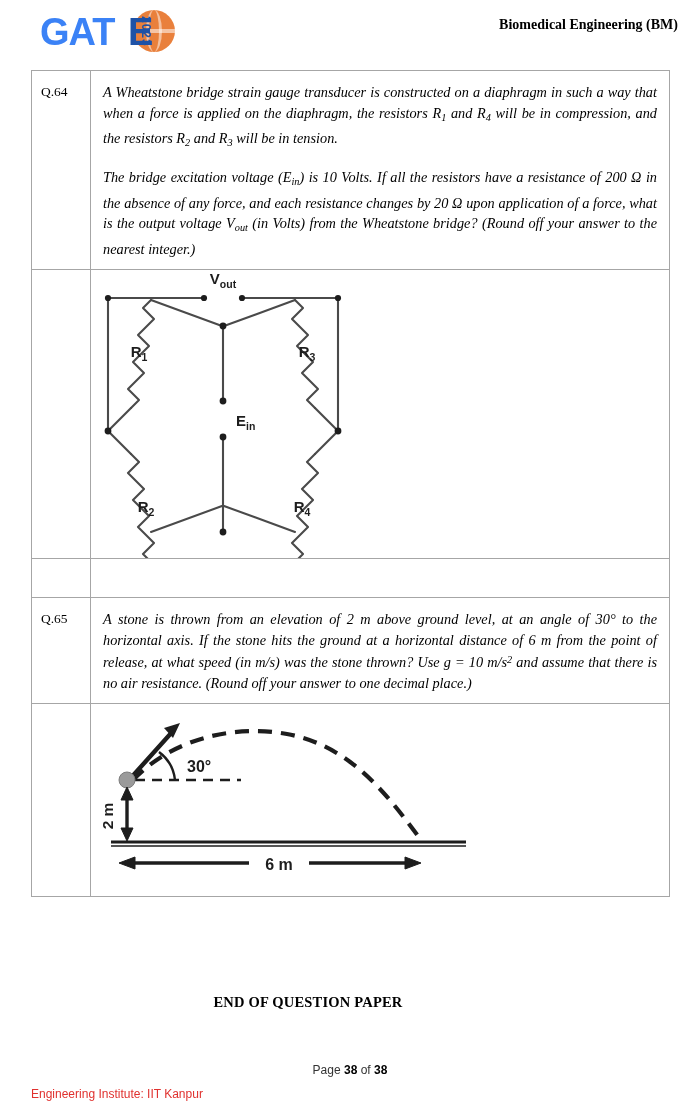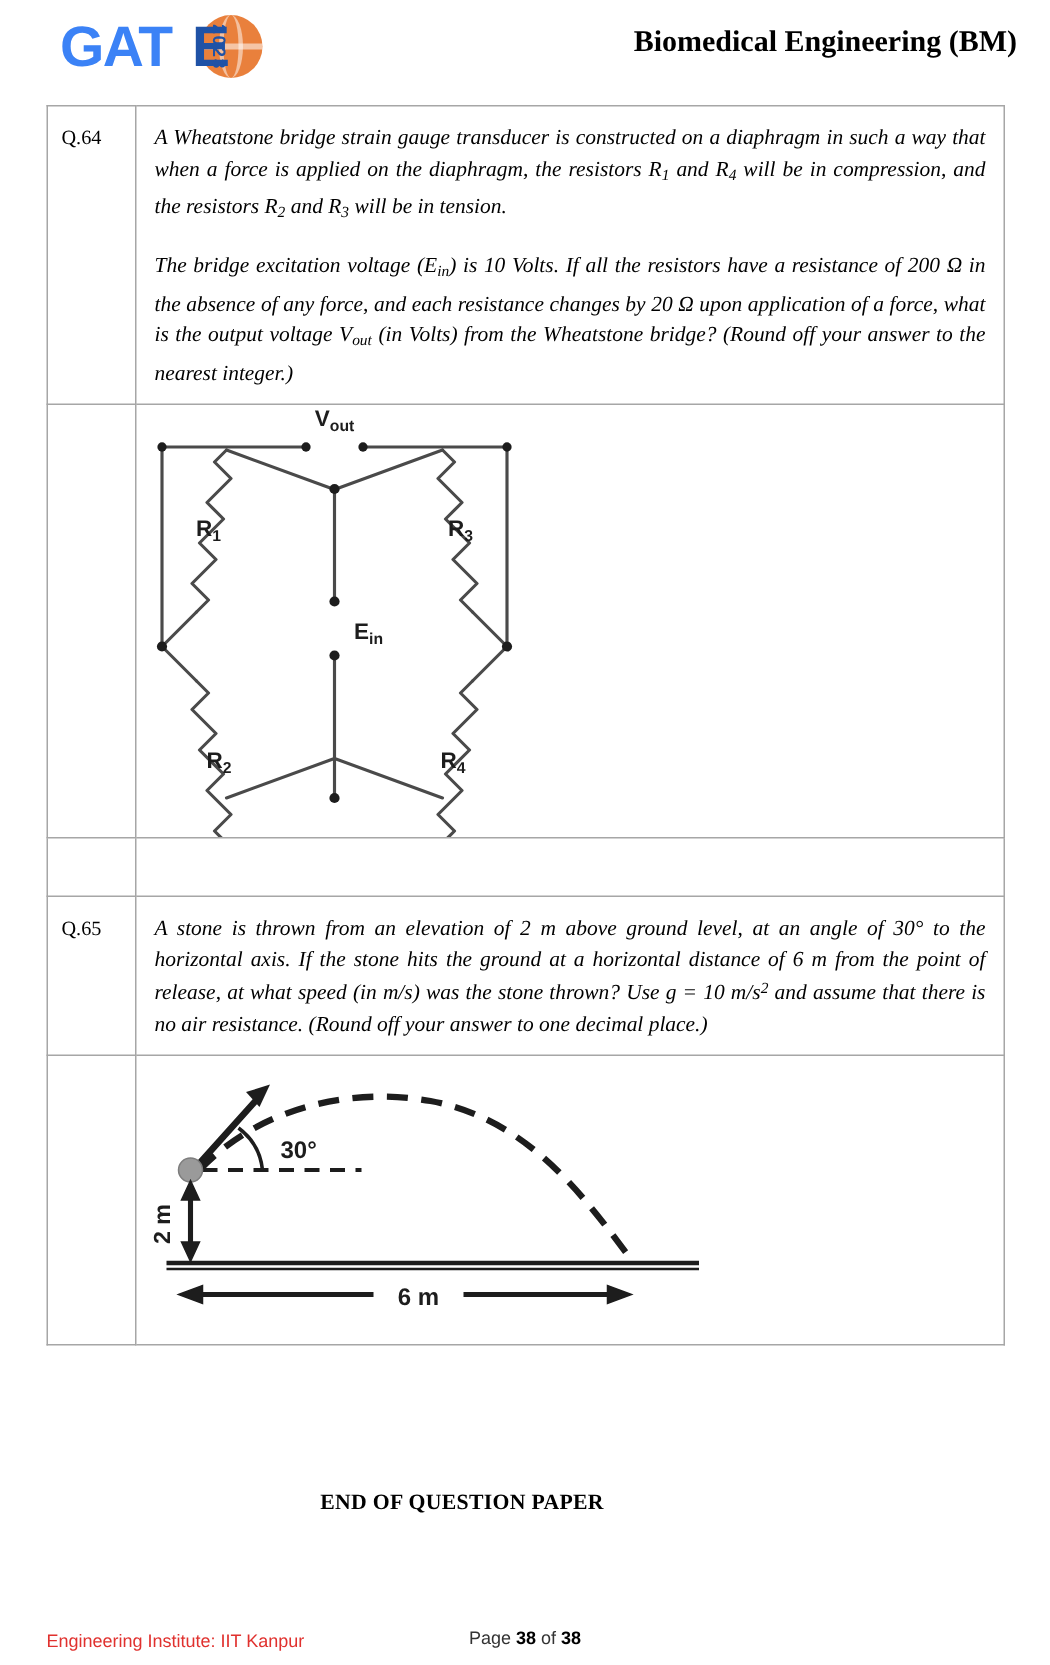--- a/index.html
+++ b/index.html
@@ -84,21 +84,21 @@
     transform: rotate(90deg);
     transform-origin: left top;
     z-index: 4;
     white-space: nowrap;
   }
   .paper-title {
     position: absolute;
     right: 22px; top: 17px;
     font-family: "Liberation Serif", "DejaVu Serif", serif;
     font-weight: bold;
-    font-size: 20px;
+    font-size: 14px;
     color: #000;
     white-space: nowrap;
   }
 
   
   .qtable {
     position: absolute;
     left: 31px; top: 70px;
     width: 639px;
     border-collapse: collapse;
@@ -150,21 +150,20 @@
     letter-spacing: 0.2px;
   }
   .page-num {
     position: absolute;
     left: 0; top: 1063px;
     width: 700px;
     text-align: center;
     font-family: "Liberation Sans", "DejaVu Sans", sans-serif;
     font-size: 12px;
     color: #333;
-    margin-top: 22px;
   }
   .page-num b { color: #000; }
   .org-note {
     position: absolute;
     left: 31px; top: 1087px;
     font-family: "Liberation Sans", "DejaVu Sans", sans-serif;
     font-size: 12px;
     color: #e0312e;
     font-weight: 500;
   }

